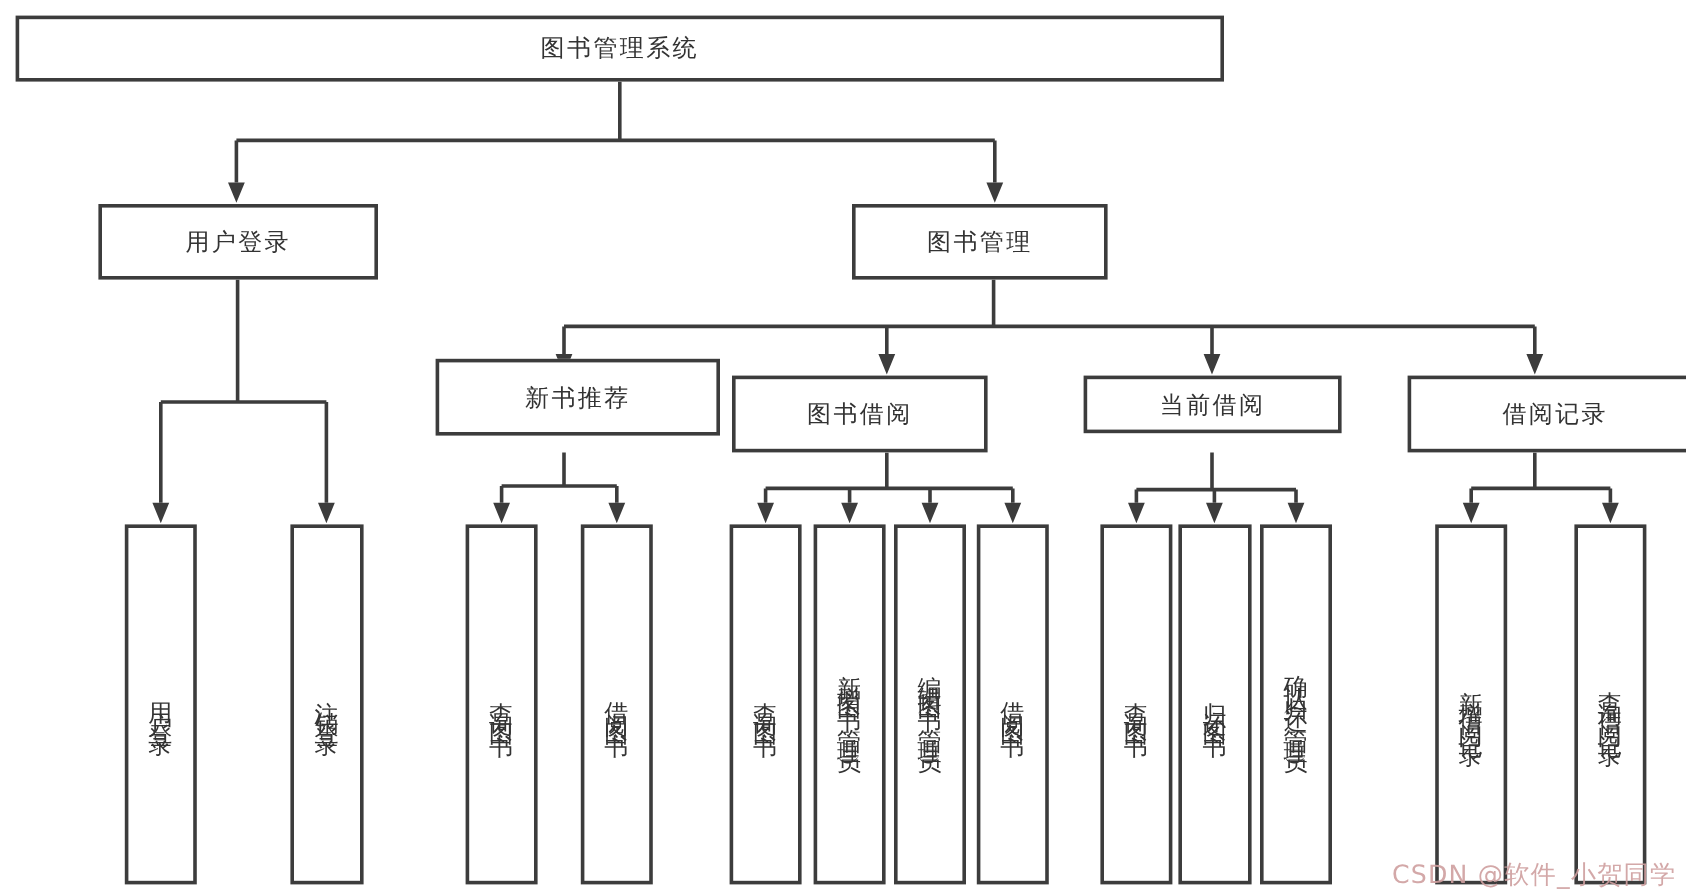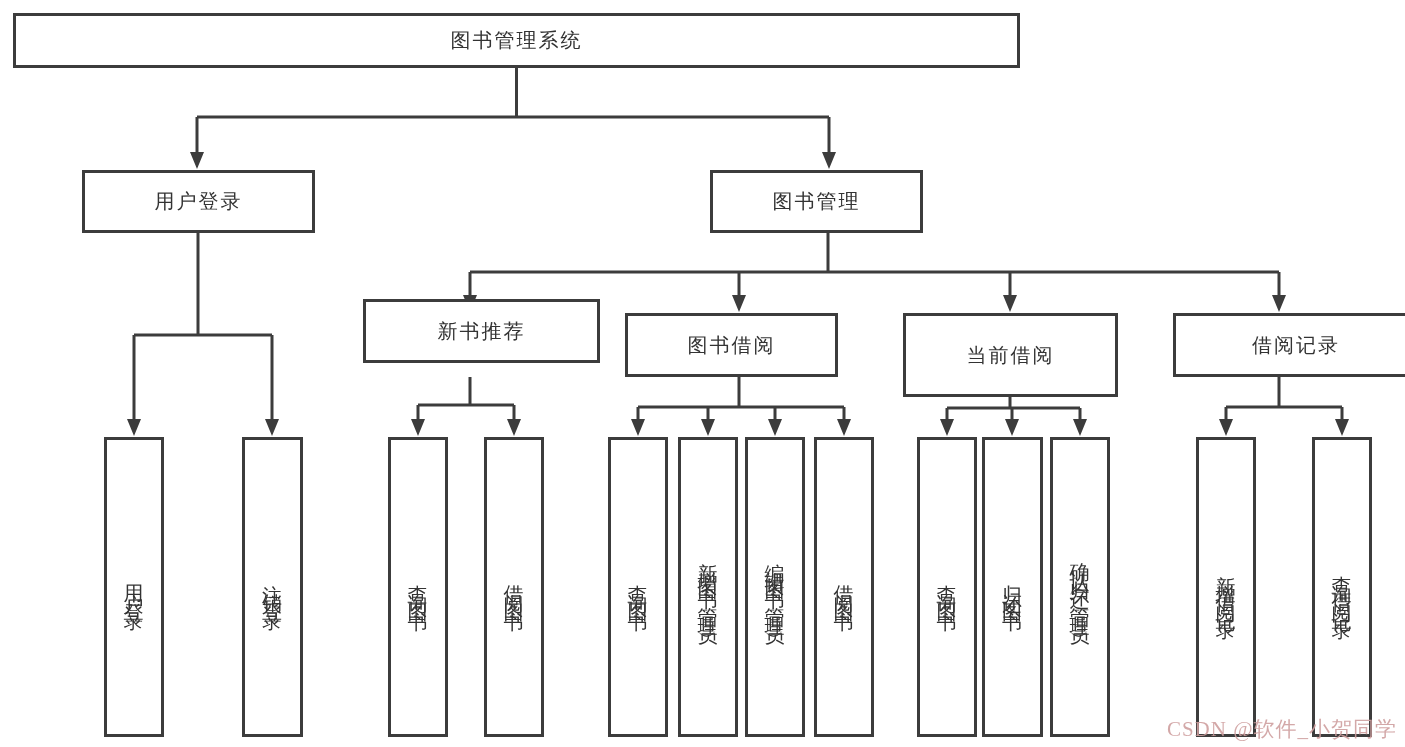--- a/index.html
+++ b/index.html
@@ -16,21 +16,21 @@
     display:flex;align-items:center;justify-content:center;
     color:#333333;font-size:20px;letter-spacing:2px;white-space:nowrap;z-index:2;
   }
   .leaf{letter-spacing:0;}
   .leaf .v{
     writing-mode:vertical-rl;text-orientation:mixed;
     font-size:20px;letter-spacing:9px;line-height:1;color:#333333;
   }
   .watermark{
     position:absolute;right:8px;bottom:4px;z-index:5;
-    color:#cf9f9f;font-size:21px;letter-spacing:1px;opacity:0.9;font-family:Liberation Serif, serif;
+    color:#cf9f9f;font-size:21px;letter-spacing:1px;opacity:0.9;
   }
 </style>
 </head>
 <body>
 
 <div class="stage">
 
   <svg class="wires" width="1405" height="747" viewBox="0 0 1405 747">
     <g>
 
@@ -58,22 +58,22 @@
       <path class="ah" d="M1226,436 l-7,-17 h14 Z M1342,436 l-7,-17 h14 Z"></path>
     </g>
   </svg>
 
   <div class="node" style="left:13px;top:13px;width:1007px;height:55px">图书管理系统</div>
 
   <div class="node" style="left:82px;top:170px;width:233px;height:63px">用户登录</div>
   <div class="node" style="left:710px;top:170px;width:213px;height:63px">图书管理</div>
 
   <div class="node" style="left:363px;top:299px;width:237px;height:64px">新书推荐</div>
-  <div class="node" style="left:625px;top:313px;width:213px;height:64px">图书借阅</div>
-  <div class="node" style="left:903px;top:313px;width:215px;height:84px">当前借阅</div>
+  <div class="node" style="left:610px;top:313px;width:213px;height:64px">图书借阅</div>
+  <div class="node" style="left:903px;top:313px;width:215px;height:48px">当前借阅</div>
   <div class="node" style="left:1173px;top:313px;width:246px;height:64px">借阅记录</div>
 
   <div class="node leaf" style="left:104px;top:437px;width:60px;height:300px">
     <span class="v">用户登录</span>
   </div>
   <div class="node leaf" style="left:242px;top:437px;width:61px;height:300px">
     <span class="v">注销登录</span>
   </div>
 
   <div class="node leaf" style="left:388px;top:437px;width:60px;height:300px">

